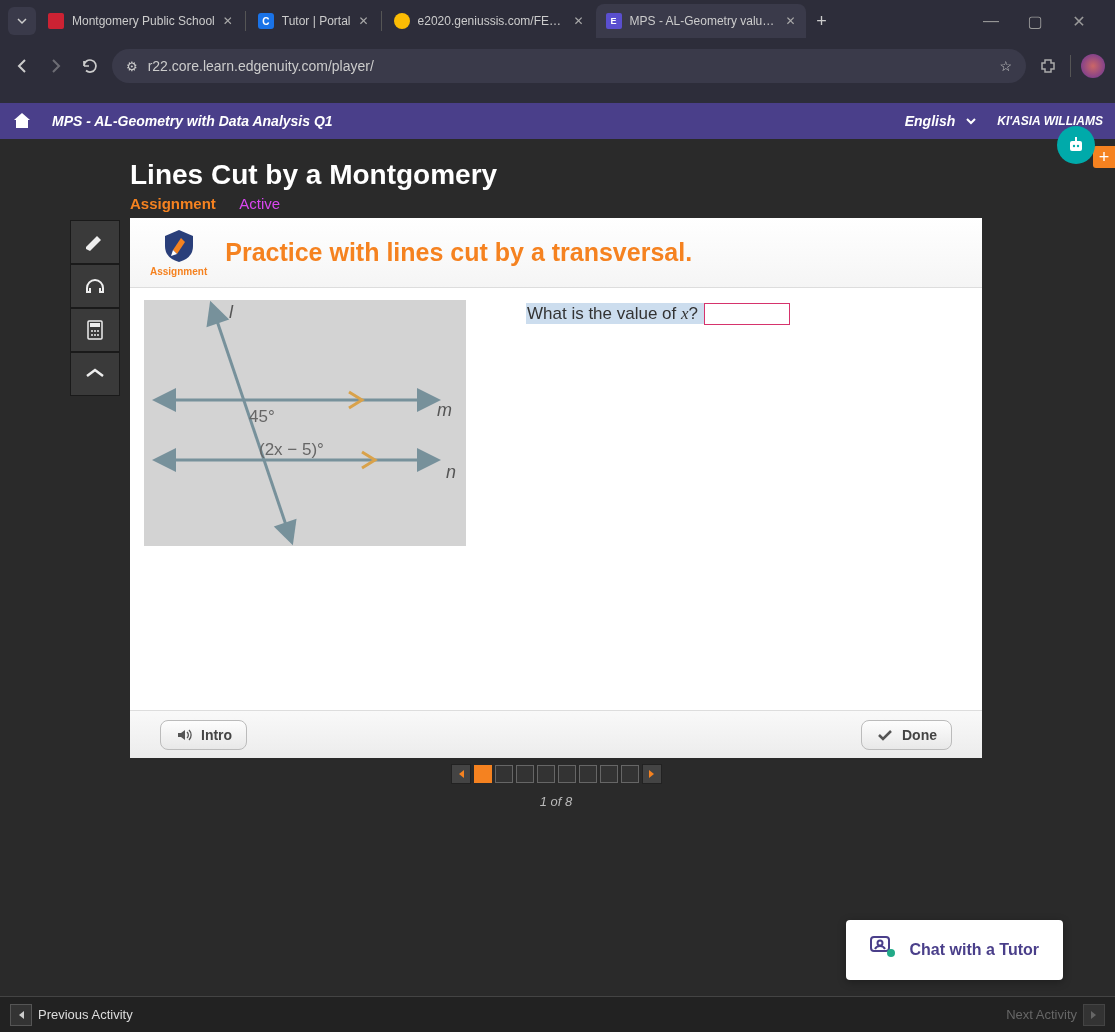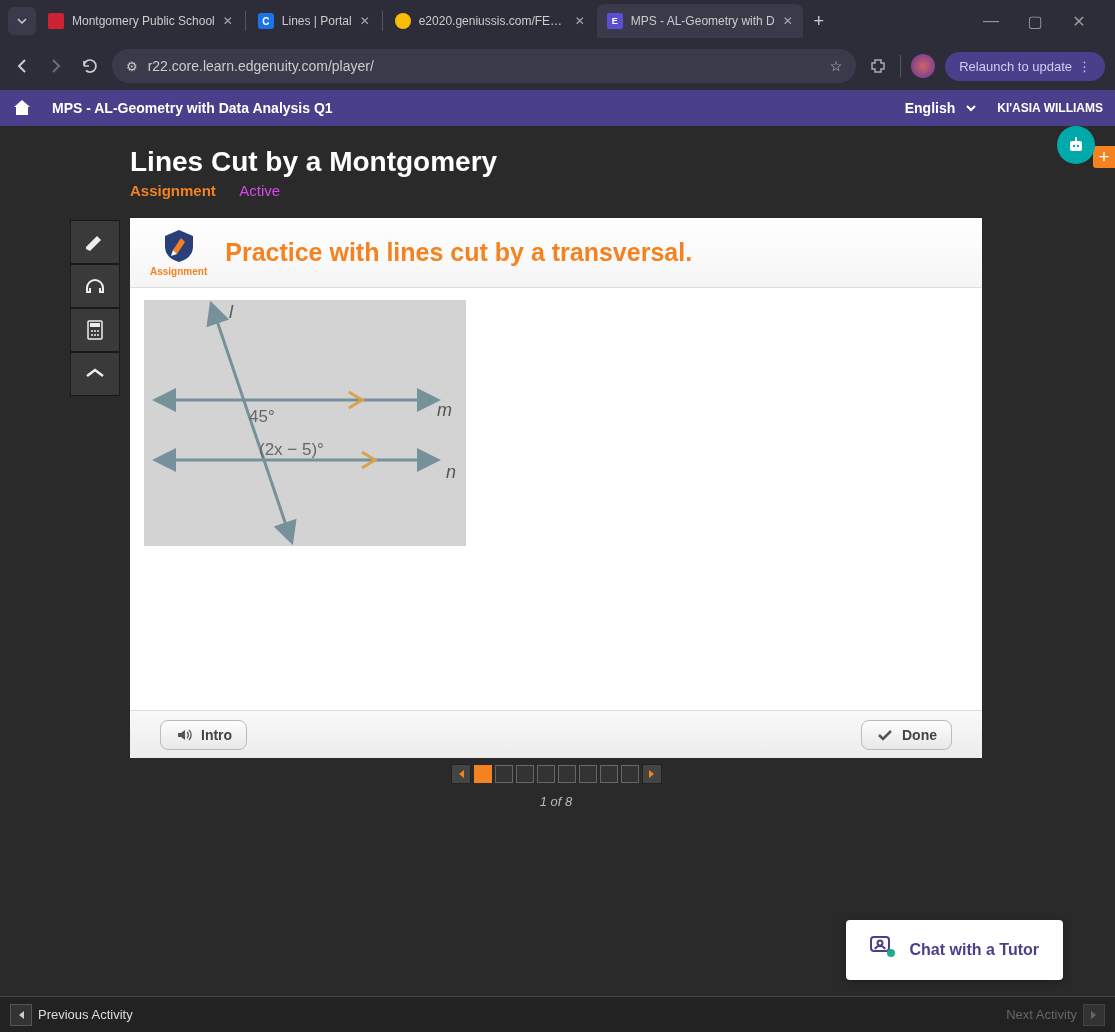--- a/index.html
+++ b/index.html
@@ -1,19 +1,19 @@
 <!DOCTYPE html>
 <html><head>
 <meta charset="utf-8">
 <style>
 * { margin: 0; padding: 0; box-sizing: border-box; font-family: Arial, sans-serif; }
 body { background: #2a2a2a; width: 1115px; height: 1032px; overflow: hidden; }
 
 
-.browser-chrome { background: #2d2d3a; height: 90px; }
+.browser-chrome { background: #2d2d3a; height: 103px; }
 .tab-bar { display: flex; align-items: center; height: 42px; padding: 0 8px; gap: 2px; }
 .tab-dropdown { width: 28px; height: 28px; background: #3a3a4a; border-radius: 6px; display: flex; align-items: center; justify-content: center; color: #ccc; cursor: pointer; }
 .tab { display: flex; align-items: center; gap: 8px; padding: 0 10px; height: 34px; border-radius: 8px 8px 0 0; color: #ccc; font-size: 12px; max-width: 210px; cursor: pointer; }
 .tab.active { background: #3a3a4a; }
 .tab .favicon { width: 16px; height: 16px; border-radius: 2px; flex-shrink: 0; }
 .tab .favicon.red { background: #c23; }
 .tab .favicon.blue { background: #2a6; border-radius: 3px; background: #1a73e8; color: white; display: flex; align-items: center; justify-content: center; font-size: 10px; font-weight: bold; }
 .tab .favicon.bulb { background: #fbbc04; border-radius: 50%; }
 .tab .favicon.purple { background: #5a4fcf; color: white; display: flex; align-items: center; justify-content: center; font-size: 9px; font-weight: bold; }
 .tab .label { white-space: nowrap; overflow: hidden; text-overflow: ellipsis; flex: 1; }
@@ -26,21 +26,21 @@
 .nav-bar { display: flex; align-items: center; height: 48px; padding: 0 10px; gap: 10px; background: #2d2d3a; }
 .nav-icon { color: #aaa; width: 24px; height: 24px; display: flex; align-items: center; justify-content: center; cursor: pointer; }
 .url-bar { flex: 1; background: #3a3a4a; border-radius: 20px; height: 34px; display: flex; align-items: center; padding: 0 14px; color: #ccc; font-size: 14px; gap: 10px; }
 .url-bar .lock { font-size: 13px; }
 .url-bar .star { margin-left: auto; }
 .ext-icon { width: 24px; height: 24px; display: flex; align-items: center; justify-content: center; color: #aaa; cursor: pointer; }
 .avatar-small { width: 24px; height: 24px; border-radius: 50%; background: radial-gradient(#c66,#639); cursor: pointer; }
 .relaunch { background: #4a3f8a; color: #d0cef0; border-radius: 16px; padding: 7px 14px; font-size: 13px; display: flex; align-items: center; gap: 6px; cursor: pointer; }
 
 
-.app-header { background: #4a3f8a; height: 36px; display: flex; align-items: center; padding: 0 12px; color: white; }
+.app-header { background: #4a3f8a; height: 36px; display: flex; align-items: center; padding: 0 12px; color: white; font-style: italic; }
 .home-icon { width: 20px; height: 20px; margin-right: 20px; cursor: pointer; }
 .course-title { font-weight: bold; font-size: 14px; }
 .header-right { margin-left: auto; display: flex; align-items: center; gap: 20px; }
 .lang-sel { display: flex; align-items: center; gap: 10px; font-weight: bold; font-size: 14px; cursor: pointer; }
 .username { font-weight: bold; font-size: 12px; }
 
 
 .assist-bubble { position: absolute; top: 126px; right: 20px; width: 38px; height: 38px; background: #0aa; border-radius: 50%; display: flex; align-items: center; justify-content: center; color: white; cursor: pointer; z-index: 10; }
 .add-tab-side { position: absolute; top: 146px; right: 0; width: 22px; height: 22px; background: #f58220; color: white; display: flex; align-items: center; justify-content: center; font-size: 18px; cursor: pointer; border-radius: 3px 0 0 3px; }
 
@@ -106,32 +106,32 @@
         </svg>
     </div>
     <div class="tab">
       <span class="favicon red"></span>
       <span class="label">Montgomery Public School</span>
       <span class="close-x">✕</span>
     </div>
     <div class="tab-sep"></div>
     <div class="tab">
       <span class="favicon blue">C</span>
-      <span class="label">Lines | Portal</span>
+      <span class="label">Tutor | Portal</span>
       <span class="close-x">✕</span>
     </div>
     <div class="tab-sep"></div>
     <div class="tab">
       <span class="favicon bulb"></span>
       <span class="label">e2020.geniussis.com/FEMe</span>
       <span class="close-x">✕</span>
     </div>
     <div class="tab active">
       <span class="favicon purple">E</span>
-      <span class="label">MPS - AL-Geometry with D</span>
+      <span class="label">MPS - AL-Geometry value D</span>
       <span class="close-x">✕</span>
     </div>
     <div class="new-tab">+</div>
     <div class="win-controls">
       <div class="win-btn">—</div>
       <div class="win-btn">▢</div>
       <div class="win-btn">✕</div>
     </div>
   </div>
   <div class="nav-bar">
@@ -155,24 +155,20 @@
       <span>r22.core.learn.edgenuity.com/player/</span>
       <span class="star">☆</span>
     </div>
     <div class="ext-icon">
       <svg width="18" height="18" viewBox="0 0 18 18">
           <path d="M6 3h6v3h3v6h-3v3H6v-3H3V6h3z" stroke="#aaa" stroke-width="1.5" fill="none"></path>
         </svg>
     </div>
     <div style="width:1px;height:22px;background:#555"></div>
     <div class="avatar-small"></div>
-    <div class="relaunch">
-      <span>Relaunch to update</span>
-      <span>⋮</span>
-    </div>
   </div>
 </div>
 
 <div class="app-header">
   <svg class="home-icon" viewBox="0 0 20 20">
       <path d="M10 2l8 7h-2v8H4v-8H2z" fill="white"></path>
     </svg>
   <span class="course-title">MPS - AL-Geometry with Data Analysis Q1</span>
   <div class="header-right">
     <div class="lang-sel">
@@ -261,20 +257,26 @@
         <line x1="70" y1="12" x2="145" y2="234" stroke="#77919b" stroke-width="3" marker-start="url(#ahr)" marker-end="url(#ah)"></line>
         <path d="M205 92 L218 100 L205 108" stroke="#d9a24a" stroke-width="3" fill="none"></path>
         <path d="M218 152 L231 160 L218 168" stroke="#d9a24a" stroke-width="3" fill="none"></path>
         <text x="85" y="18" fill="#555" font-style="italic" font-family="serif" font-size="18">l</text>
         <text x="293" y="116" fill="#555" font-style="italic" font-family="serif" font-size="18">m</text>
         <text x="302" y="178" fill="#555" font-style="italic" font-family="serif" font-size="18">n</text>
         <text x="105" y="122" fill="#666" font-size="17">45°</text>
         <text x="115" y="155" fill="#666" font-size="17">(2x − 5)°</text>
       </svg>
     </div>
+    <div class="question">
+      <span class="q-text">
+        <span>What is the value of </span><span class="xvar">x</span><span>?</span>
+      </span>
+      <input class="answer-box" type="text" style="">
+    </div>
   </div>
   <div class="frame-footer">
     <button class="ft-btn">
       <svg width="18" height="18" viewBox="0 0 18 18">
           <path d="M3 7v4h3l4 3V4L6 7z" fill="#555"></path>
           <path d="M12 6a4 4 0 0 1 0 6M14 4a7 7 0 0 1 0 10" stroke="#555" stroke-width="1.3" fill="none"></path>
         </svg>
       <span>Intro</span>
     </button>
     <button class="ft-btn done">

